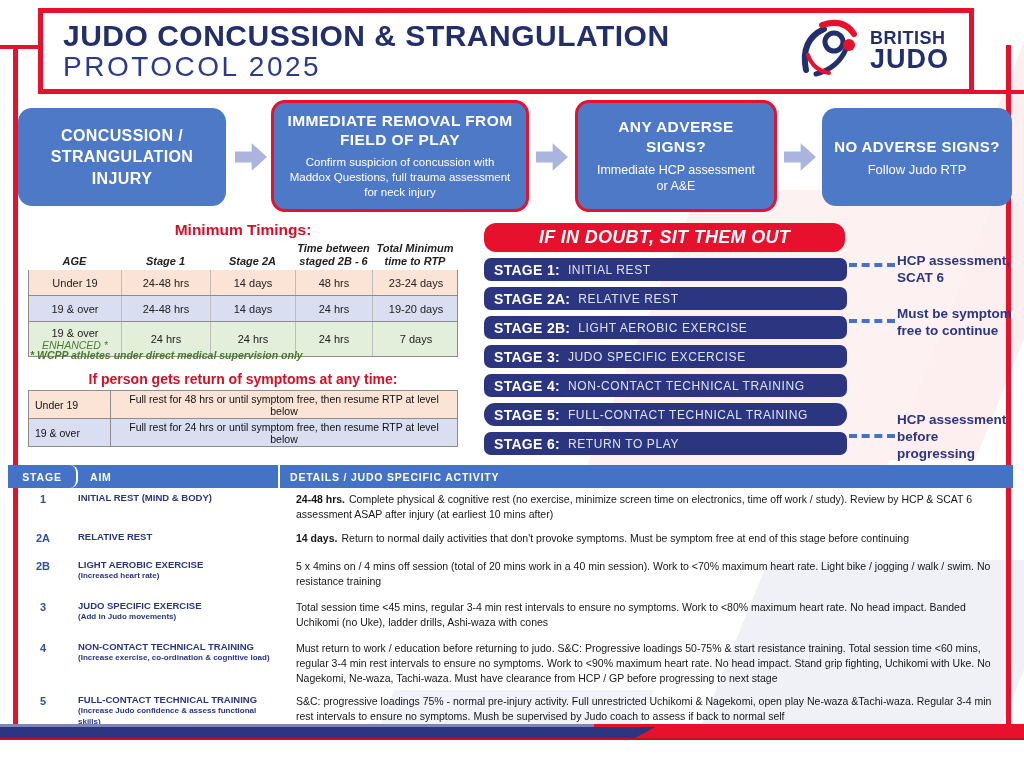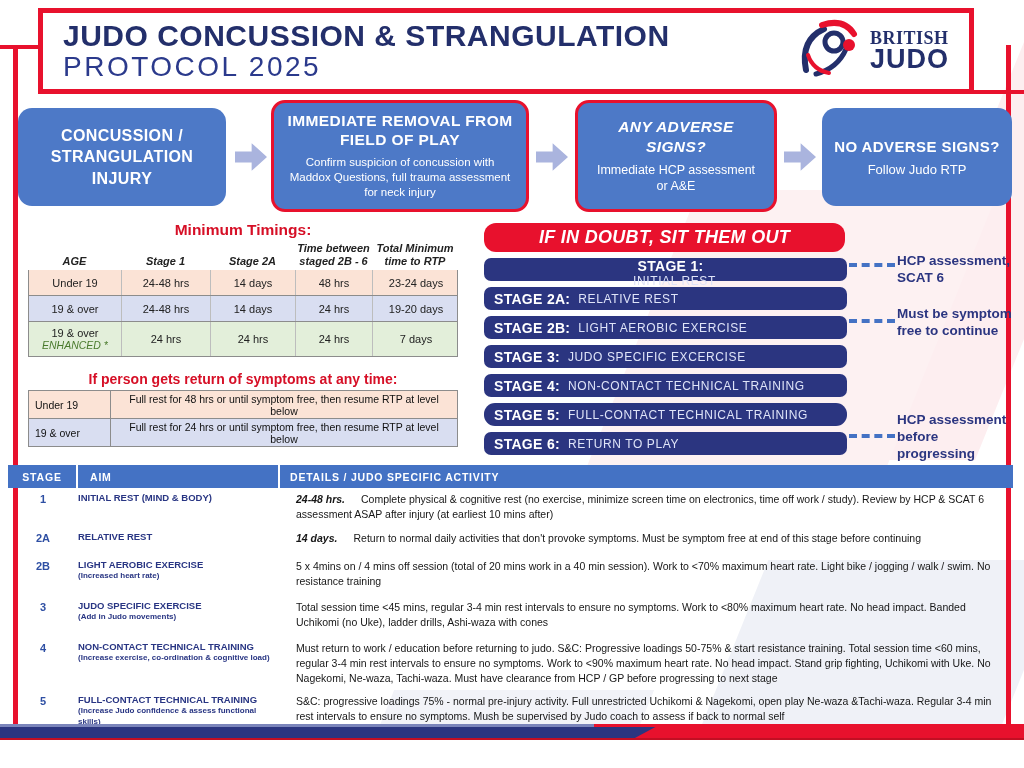--- a/index.html
+++ b/index.html
@@ -19,36 +19,36 @@
   .frame-top-right{left:974px;top:90px;width:50px;height:4px;}
   
   .header-box{position:absolute;left:38px;top:8px;width:936px;height:86px;background:#fff;
               border:5px solid #e8112d;box-sizing:border-box;z-index:6;display:flex;
               align-items:center;justify-content:space-between;padding:0 20px;}
   .title-wrap{line-height:1.08;}
   .title-1{font-size:30px;font-weight:800;color:#232f6b;letter-spacing:0.5px;}
   .title-2{font-size:28px;font-weight:300;color:#2b3a8c;letter-spacing:2.5px;}
   .logo{display:flex;align-items:center;gap:10px;}
   .logo-text{line-height:0.95;color:#232f6b;font-weight:800;}
-  .logo-text .l1{font-size:18px;letter-spacing:0.5px;font-family:Liberation Serif, serif;}
+  .logo-text .l1{font-size:18px;letter-spacing:0.5px;}
   .logo-text .l2{font-size:27px;letter-spacing:1px;}
   
   .flow-box{position:absolute;background:#4d79c7;border-radius:14px;color:#fff;z-index:2;
             display:flex;flex-direction:column;align-items:center;justify-content:center;
             text-align:center;box-sizing:border-box;}
   .flow-red{border:3px solid #e8112d;}
   .fb-title{font-weight:800;letter-spacing:0.4px;}
   .fb-body{margin-top:6px;font-weight:400;}
   #fbox1{left:18px;top:108px;width:208px;height:98px;padding:0 23px;}
   #fbox1 .fb-title{font-size:16px;line-height:1.35;}
   #fbox2{left:271px;top:100px;width:258px;height:112px;padding:6px 10px;}
   #fbox2 .fb-title{font-size:15.5px;line-height:1.2;}
   #fbox2 .fb-body{font-size:11.5px;line-height:1.3;}
   #fbox3{left:575px;top:100px;width:202px;height:112px;padding:6px 12px;}
-  #fbox3 .fb-title{font-size:15.5px;line-height:1.25;font-style:italic;}
+  #fbox3 .fb-title{font-size:15.5px;line-height:1.25;}
   #fbox3 .fb-body{font-size:12.5px;line-height:1.3;}
   #fbox4{left:822px;top:108px;width:190px;height:98px;padding:0 10px;}
   #fbox4 .fb-title{font-size:15px;line-height:1.3;}
   #fbox4 .fb-body{font-size:13px;}
   .flow-arrow{position:absolute;width:32px;height:30px;background:#aab4de;z-index:2;
               clip-path:polygon(0 32%,52% 32%,52% 4%,100% 50%,52% 96%,52% 68%,0 68%);}
   #arrow1{left:235px;top:142px;} #arrow2{left:536px;top:142px;} #arrow3{left:784px;top:142px;}
   
   .section-title-red{position:absolute;color:#d60f26;font-weight:700;z-index:2;text-align:center;}
   #timings-title{left:28px;top:221px;width:430px;font-size:15.5px;}
@@ -84,29 +84,29 @@
          line-height:1.25;z-index:2;}
   .dash{position:absolute;width:46px;border-top:4px dashed #4472c4;z-index:2;}
   #dash1{left:849px;top:263px;} #dash2{left:849px;top:319px;} #dash3{left:849px;top:434px;}
   #annot1{top:253px;} #annot2{top:306px;} #annot3{top:412px;}
   
   .dt-head{position:absolute;left:8px;top:465px;width:1005px;height:23px;background:#4472c4;z-index:2;
            display:grid;grid-template-columns:70px 202px 1fr;align-items:center;color:#fff;
            font-size:10.5px;font-weight:700;letter-spacing:0.8px;}
   .dt-head > div{border-right:2px solid #fff;align-self:stretch;display:flex;align-items:center;}
   .dt-head > div:last-child{border-right:none;}
-  .dt-h-stage{justify-content:center;}
+  .dt-h-stage{justify-content:center;border-radius:8px;}
   .dt-h-aim{padding-left:12px;} .dt-h-details{padding-left:10px;}
   .dt-body{position:absolute;left:8px;top:492px;width:1005px;z-index:2;}
   .dt-row{display:grid;grid-template-columns:70px 210px 1fr;margin-bottom:3px;}
   .dt-stage{text-align:center;font-size:11px;font-weight:700;color:#2e4fa3;padding-top:1px;}
   .dt-aim{font-size:9.5px;font-weight:700;color:#283583;line-height:1.3;padding-right:8px;}
   .dt-aim-sub{font-size:8px;font-weight:700;color:#283583;display:block;}
   .dt-details{font-size:10.5px;color:#161616;line-height:1.45;padding-left:8px;padding-right:4px;}
-  .dt-lead{font-weight:700;} .dt-lead:not(:empty){margin-right:16px;font-style:italic;}
+  .dt-lead{font-weight:700;} .dt-lead:not(:empty){margin-right:4px;}
   .r-h36{min-height:36px;} .r-h25{min-height:25px;} .r-h38{min-height:38px;}
   .r-h50{min-height:50px;} .r-h45{min-height:45px;} .r-h20{min-height:20px;}
   #dt-bottom-line{position:absolute;left:8px;top:749px;width:1005px;height:2px;background:#2b3580;z-index:2;}
   
   .bb-stripe{position:absolute;left:0;bottom:13px;width:1024px;height:3px;z-index:3;
              background:linear-gradient(to right,#7b85bb 0 58%,#e8112d 58% 100%);}
   .bb-main{position:absolute;left:0;bottom:2px;width:1024px;height:11px;background:#2b3580;z-index:3;}
   .bb-main-red{position:absolute;left:0;bottom:2px;width:1024px;height:11px;background:#e8112d;z-index:4;
                clip-path:polygon(64% 0,100% 0,100% 100%,62% 100%);}
   .bb-bottom{position:absolute;left:0;bottom:0;width:1024px;height:2px;background:#c20f23;z-index:4;}
@@ -223,36 +223,37 @@
           <span>24 hrs</span>
         </div>
       <div>
           <span>24 hrs</span>
         </div>
       <div>
           <span>7 days</span>
         </div>
     </div>
   </div>
+  <div id="timings-foot">* WCPP athletes under direct medical supervision only</div>
 
   <div id="symptoms-title" class="section-title-red">If person gets return of symptoms at any time:</div>
   <div class="stable">
     <div class="s-row row-peach">
       <div class="s-age">Under 19</div>
       <div class="s-text">Full rest for 48 hrs or until symptom free, then resume RTP at level below</div>
     </div>
     <div class="s-row row-lav">
       <div class="s-age">19 &amp; over</div>
       <div class="s-text">Full rest for 24 hrs or until symptom free, then resume RTP at level below</div>
     </div>
   </div>
 
   <div id="doubt-banner">IF IN DOUBT, SIT THEM OUT</div>
 
-  <div class="stage-bar" style="top:258px;flex-direction:column;">
+  <div class="stage-bar" style="top:258px;">
     <span class="sb-label">STAGE 1:</span>
     <span class="sb-name">INITIAL REST</span>
   </div>
   <div class="stage-bar" style="top:287px;">
     <span class="sb-label">STAGE 2A:</span>
     <span class="sb-name">RELATIVE REST</span>
   </div>
   <div class="stage-bar" style="top:316px;">
     <span class="sb-label">STAGE 2B:</span>
     <span class="sb-name">LIGHT AEROBIC EXERCISE</span>

